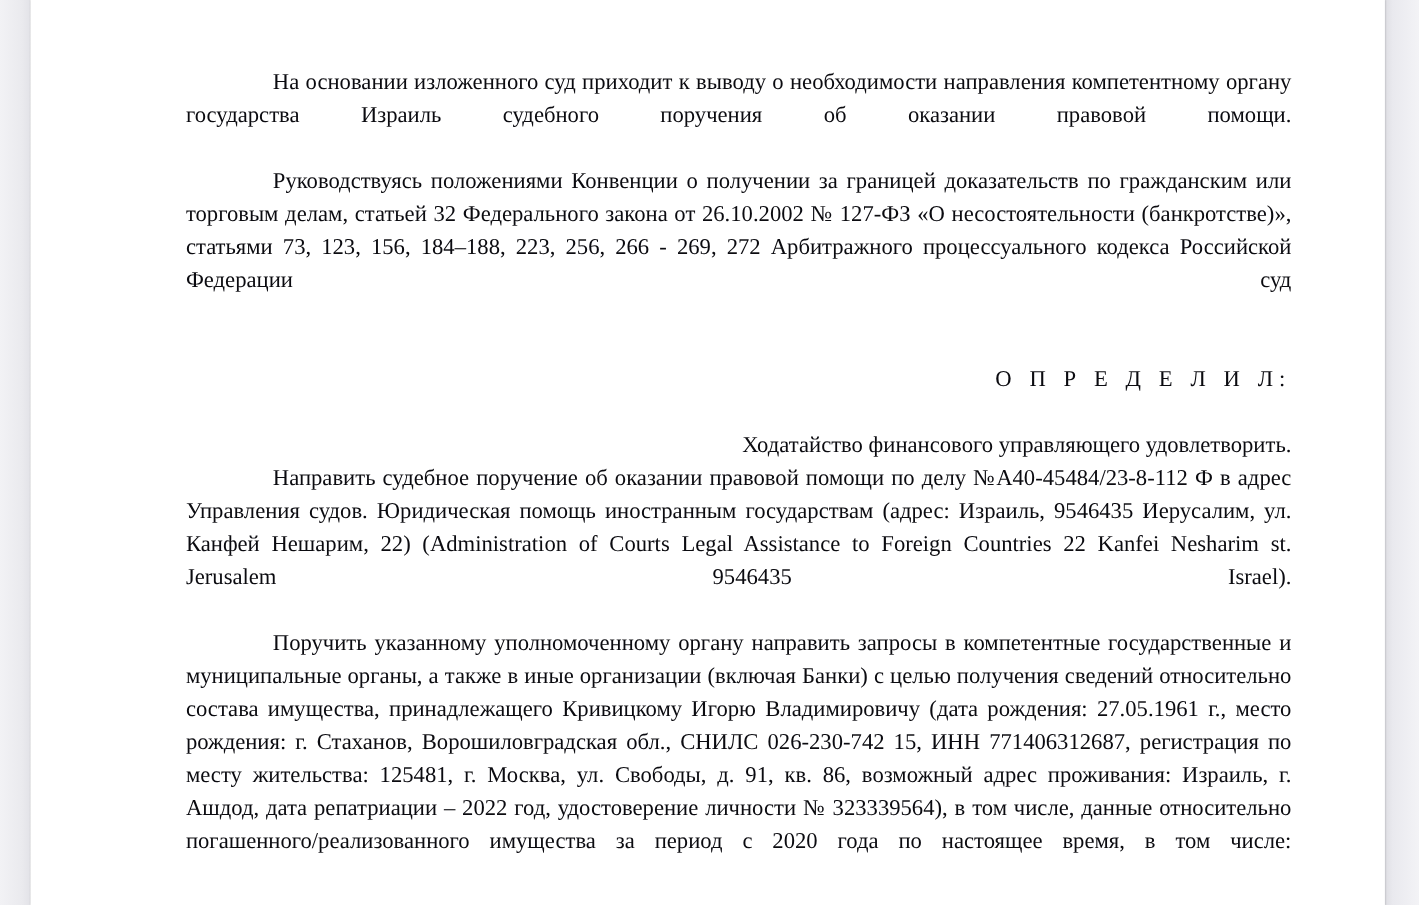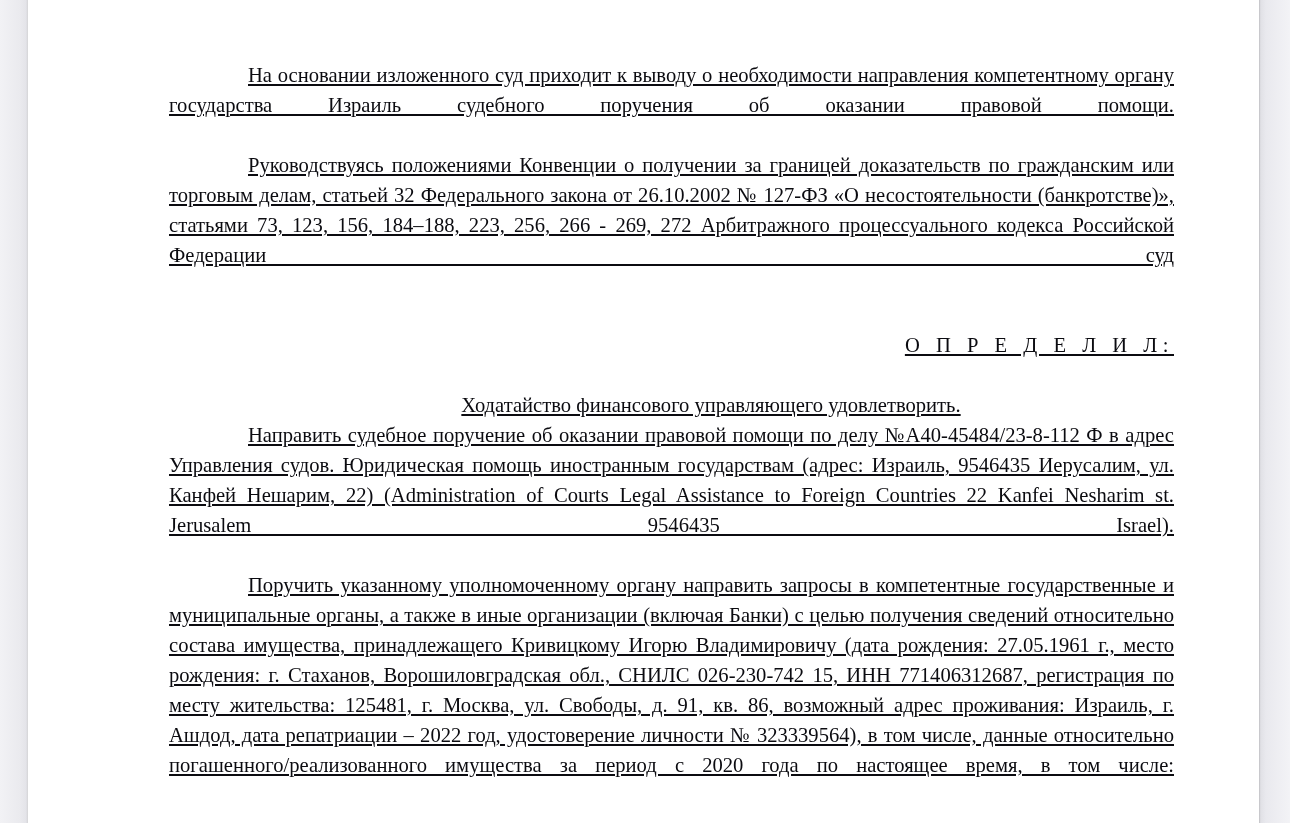--- a/index.html
+++ b/index.html
@@ -46,33 +46,32 @@
     font-size: 20.6px;
     line-height: 30px;
   }
 
   p {
     margin: 0;
     text-align: justify;
     text-indent: 79px;
     -webkit-hyphens: none;
     hyphens: none;
-    text-decoration: underline;
   }
 
   
   p::after {
     content: "";
     display: inline-block;
     width: 100%;
   }
 
   p.noindent {
     text-indent: 79px;
-    text-align: center;
+    text-align: right;
   }
   p.noindent::after { content: none; }
 
   .ruling {
     text-align: right;
     text-indent: 0;
     letter-spacing: 5.5px;
     margin-top: 30px;
     margin-bottom: 30px;
   }

